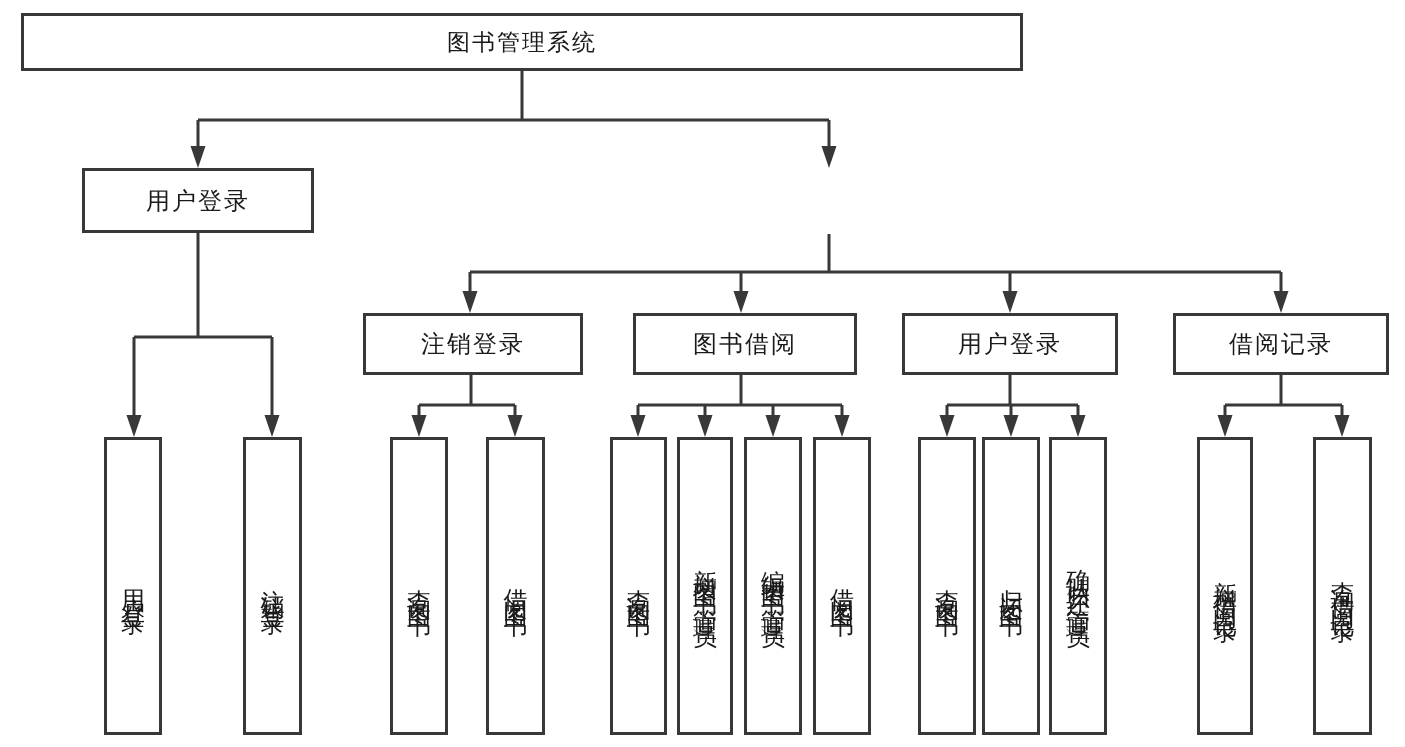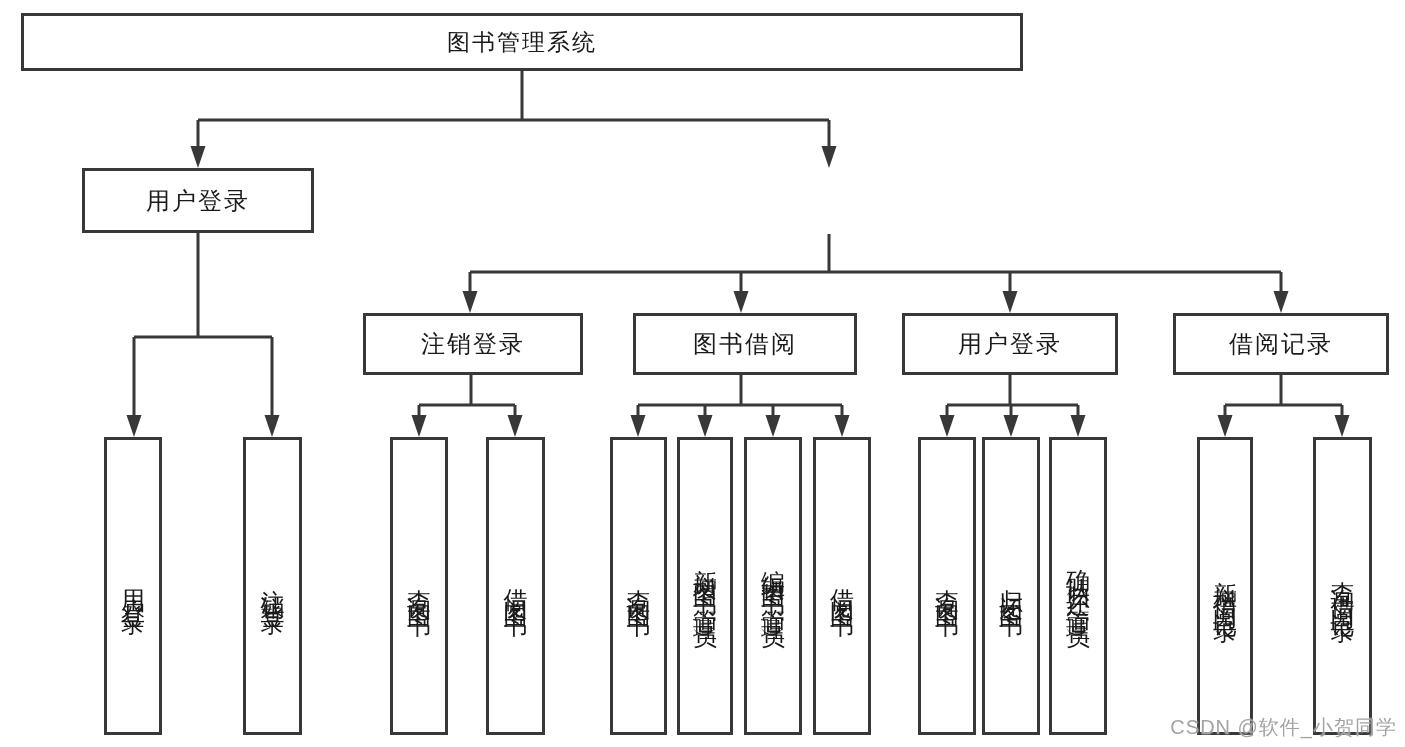--- a/index.html
+++ b/index.html
@@ -131,15 +131,14 @@
     <span class="node-label">确认归还（管理员）</span>
   </div>
 
   <div class="box vbox" style="left:1197px; top:437px; width:56px; height:298px">
     <span class="node-label">新增借阅记录</span>
   </div>
   <div class="box vbox" style="left:1313px; top:437px; width:59px; height:298px">
     <span class="node-label">查询借阅记录</span>
   </div>
 
-  <div class="watermark">CSDN @软件_小贺同学</div>
 
 </div>
 
 </body></html>

